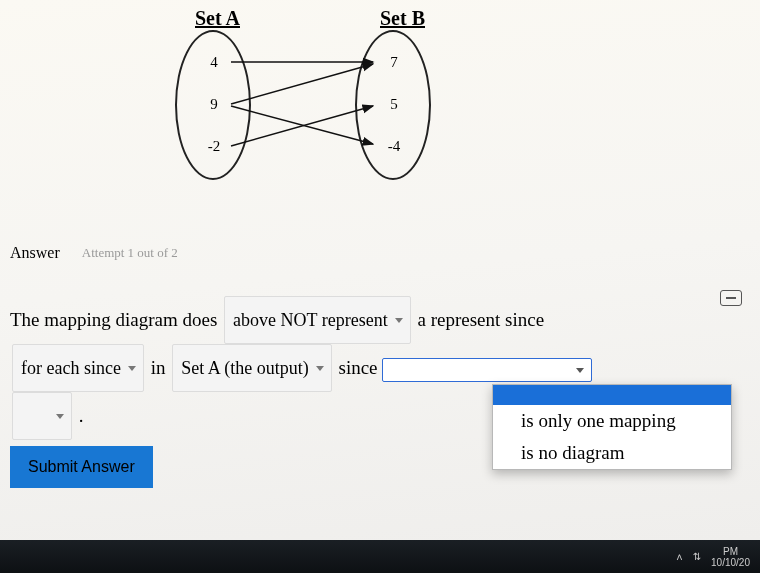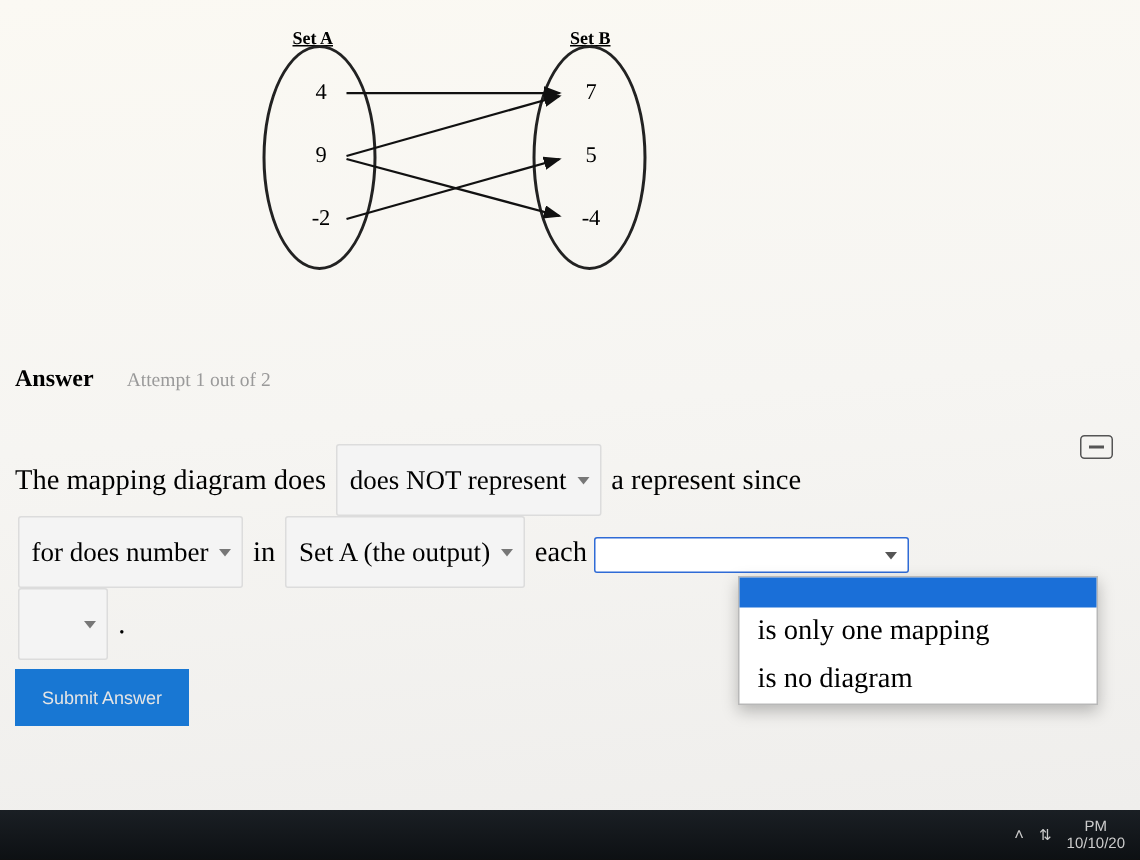--- a/index.html
+++ b/index.html
@@ -16,23 +16,23 @@
     width:760px; height:540px;
     padding: 6px 10px 10px 10px;
     position:relative;
   }
   .diagram-wrap {
     position:relative;
     width: 430px; height: 180px;
     margin-left: 155px;
   }
   .set-label {
-    position:absolute; top:12px;
+    position:absolute; top:1px;
     font-weight:bold; text-decoration:underline;
-    font-size:12px;
+    font-size:20px;
   }
   .set-a-label { left:30px; }
   .set-b-label { left:215px; }
   .oval {
     position:absolute; top:24px;
     width:76px; height:150px;
     border:2px solid #222; border-radius:50%;
   }
   .oval-a { left:10px; }
   .oval-b { left:190px; }
@@ -49,21 +49,21 @@
   .eb1 { left:214px; top:48px; }
   .eb2 { left:214px; top:90px; }
   .eb3 { left:214px; top:132px; }
   svg.arrows { position:absolute; left:0; top:0; pointer-events:none; }
 
   .answer-row {
     margin-top: 58px;
     display:flex; align-items:center; gap:10px;
     font-size:16px;
   }
-  .answer-label { font-weight:bold; }
+  .answer-label { font-weight:normal; }
   .attempt { color:#9a9a9a; font-size:13px; font-family: Georgia, serif; margin-left: 12px; }
   .kbd-icon {
     position:absolute; right:18px; top:290px;
     width:22px; height:16px; border:1.5px solid #555; border-radius:3px;
     display:flex; align-items:center; justify-content:center;
     font-size:9px; color:#555;
   }
   .kbd-icon .bar { width:10px; height:1.5px; background:#555; }
 
   .sentence {
@@ -115,31 +115,31 @@
     width:240px;
     background:#fff;
     border:1px solid #b8b8b8;
     box-shadow: 0 4px 10px rgba(0,0,0,.25);
     z-index:5;
   }
   .dropdown-panel .hl {
     height:20px; background:#1a6fd8;
   }
   .dropdown-panel .opt {
-    padding:5px 12px;
+    padding:5px 28px;
     font-size:19px;
     cursor:pointer;
   }
   .submit {
     position:absolute;
     left:10px; top:446px;
     background:#1877d3;
-    color:#e5e5e5;
+    color:#000000;
     font-family: Arial, sans-serif;
-    font-size:12px;
+    font-size:16px;
     padding:12px 18px;
     border:none;
     cursor:pointer;
   }
   .taskbar {
     position:absolute; left:0; bottom:0;
     width:760px; height:33px;
     background: linear-gradient(#1a1f24, #0d1013);
     display:flex; align-items:center; justify-content:flex-end;
     gap:10px; padding-right:10px;
@@ -187,27 +187,27 @@
   <div class="answer-row">
     <span class="answer-label">Answer</span>
     <span class="attempt">Attempt 1 out of 2</span>
   </div>
   <div class="kbd-icon">
       <div class="bar"></div>
     </div>
 
   <div class="sentence">
     <span>The mapping diagram does</span>
-    <span class="dd"><span>does NOT represent</span></span>
+    <span class="dd"><span>above NOT represent</span></span>
     <span>a represent since</span>
     <br>
-    <span class="dd small"><span>for does number</span></span>
+    <span class="dd small"><span>for each since</span></span>
     <span>in</span>
     <span class="dd"><span>Set A (the output)</span></span>
-    <span>each</span>
+    <span>since</span>
     <span class="open-select"></span>
     <br>
     <span class="dd tiny">&nbsp;</span>
     <span>.</span>
   </div>
 
   <div class="dropdown-panel">
     <div class="hl"></div>
     <div class="opt">is only one mapping</div>
     <div class="opt">is no diagram</div>

